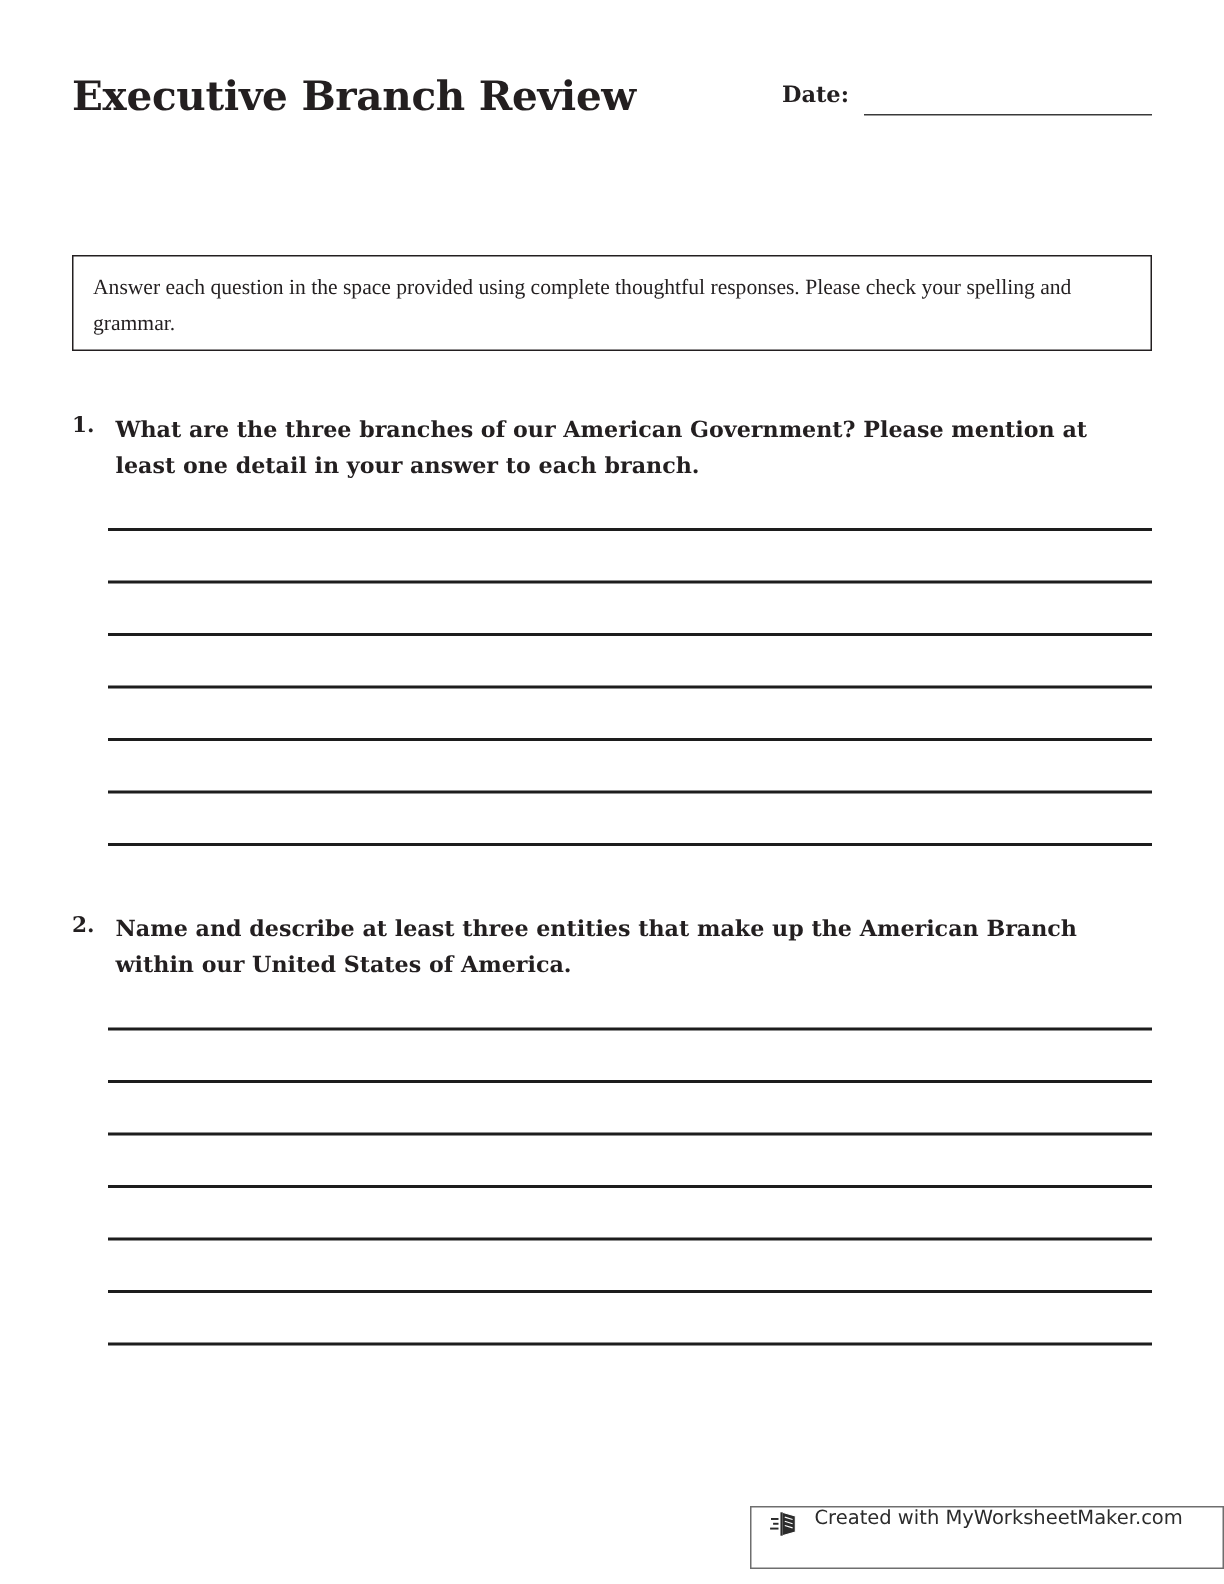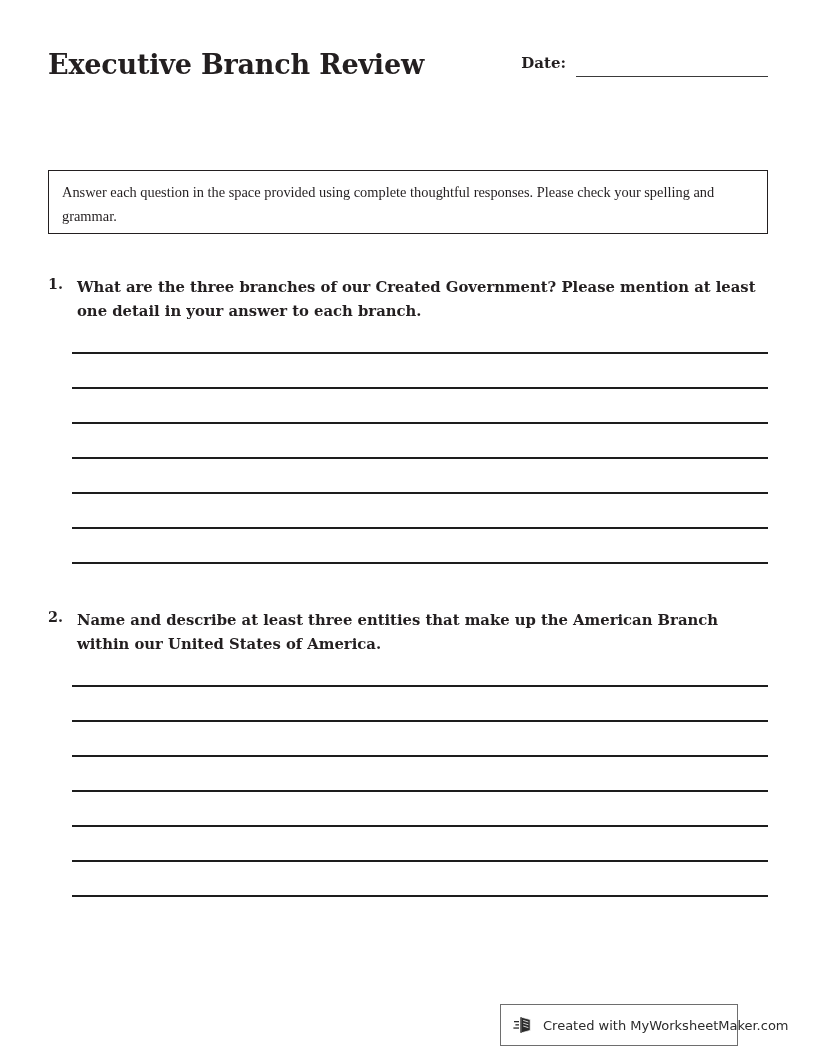--- a/index.html
+++ b/index.html
@@ -125,27 +125,26 @@
     box-sizing: border-box;
     border-bottom: 2px solid #1d1d1d;
   }
   .answer-line.first { height: 31px; }
 
   
   #footer-badge {
     position: absolute;
     left: 500px;
     top: 1004px;
-    width: 238px;
+    width: 316px;
     height: 42px;
     border: 1.2px solid #6e6e6e;
     box-sizing: border-box;
     background: #ffffff;
     display: flex;
-    align-items: center;
   }
   #footer-logo-icon {
     flex: 0 0 auto;
     margin-left: 12px;
     width: 22px;
     height: 22px;
     display: block;
   }
   #footer-text {
     flex: 1 1 auto;
@@ -172,21 +171,21 @@
 
 </div>
 
 <div id="instruction-box">
   <div id="instruction-text">Answer each question in the space provided using complete thoughtful responses. Please check your spelling and grammar.</div>
 </div>
 
 <div class="question-block" id="question-1">
   <div class="question-head">
     <span class="question-number">1.</span>
-    <div class="question-text">What are the three branches of our Created Government? Please mention at least one detail in your answer to each branch.</div>
+    <div class="question-text">What are the three branches of our American Government? Please mention at least one detail in your answer to each branch.</div>
   </div>
   <div class="answer-lines" id="answer-lines-1">
       <div class="answer-line first"></div>
       <div class="answer-line"></div>
       <div class="answer-line"></div>
       <div class="answer-line"></div>
       <div class="answer-line"></div>
       <div class="answer-line"></div>
       <div class="answer-line"></div>
     </div>

